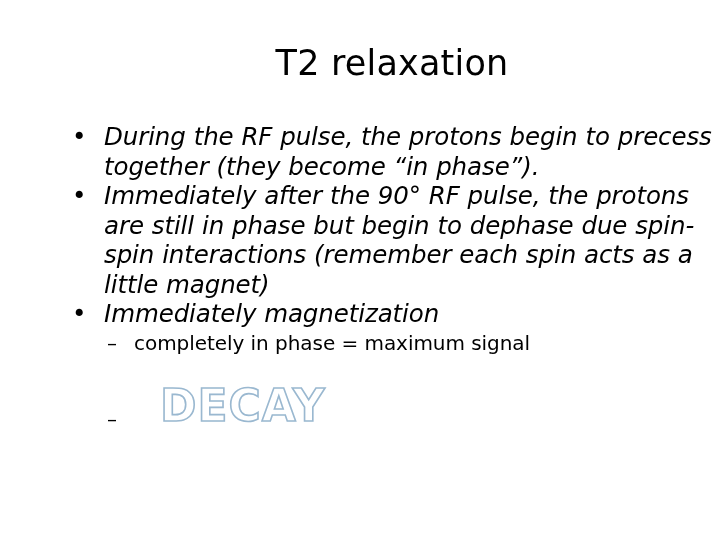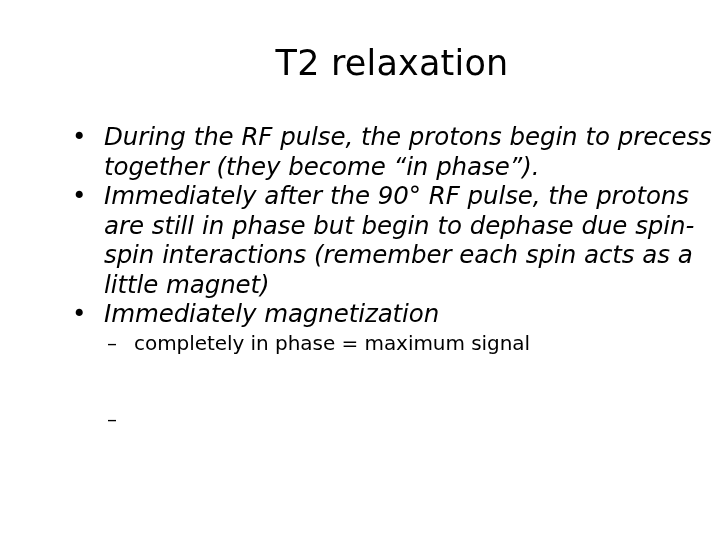--- a/index.html
+++ b/index.html
@@ -166,14 +166,19 @@
     <div class="spacer-decay"></div>
     <div class="spacer-decay"></div>
     <div class="spacer-decay"></div>
 
     <div class="bullet-l2">
       <span class="marker">–</span>
     </div>
 
   </div>
 
+  <div class="decay-wrap">
+    <svg class="decay-svg" width="300" height="48" viewBox="0 0 300 48" xmlns="http://www.w3.org/2000/svg">
+      <text class="decay-text" x="2" y="40" style="stroke: rgb(154, 184, 208); fill: none;">DECAY</text>
+    </svg>
+  </div>
 
 </div>
 
 </body></html>

